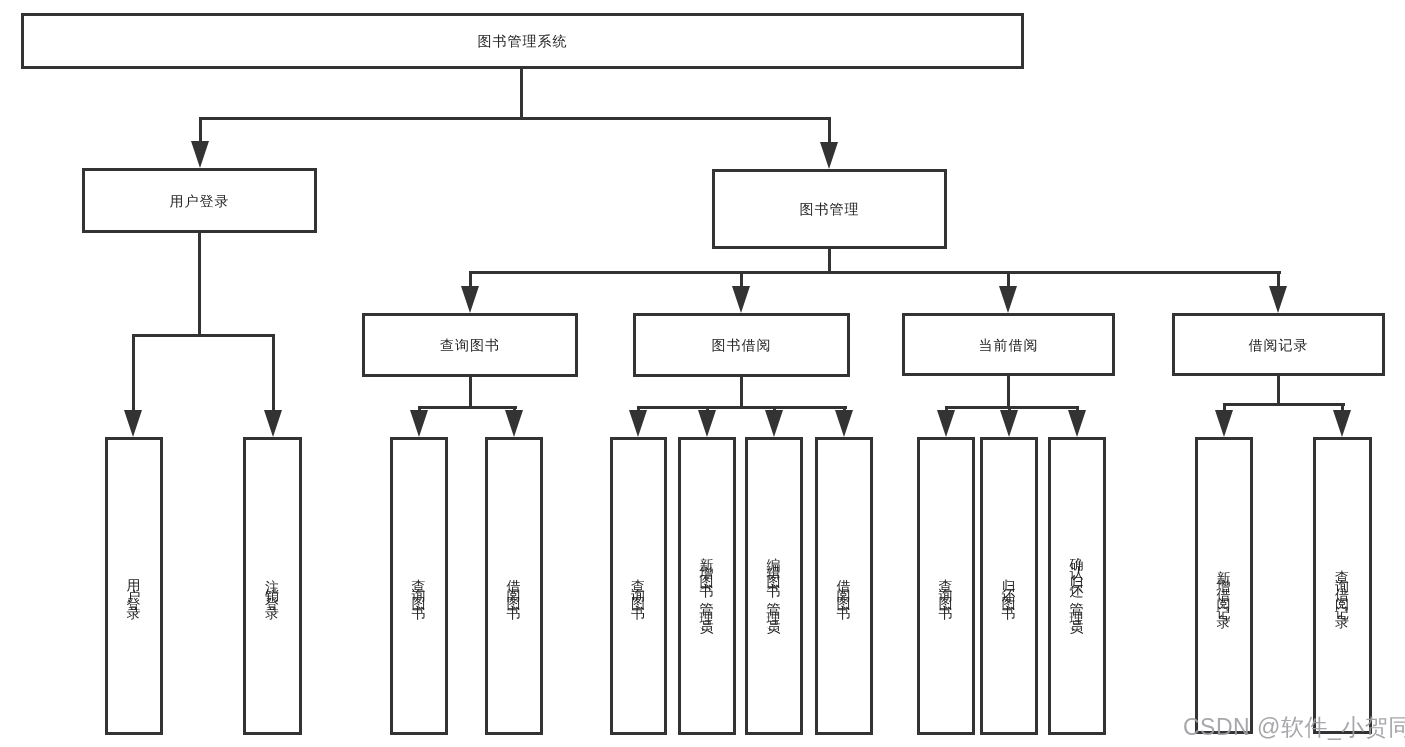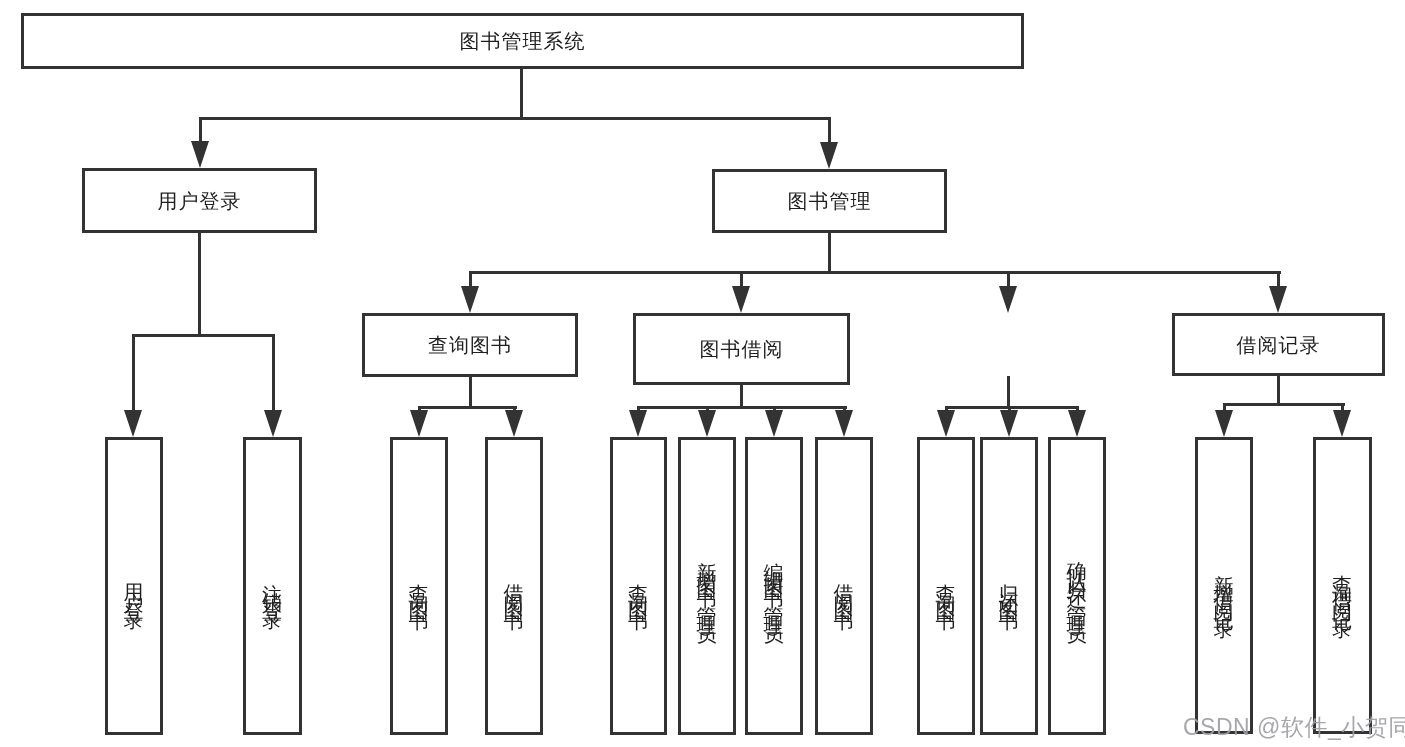--- a/index.html
+++ b/index.html
@@ -5,21 +5,21 @@
   html,body{margin:0;padding:0;background:#ffffff;}
   #canvas{
     position:relative;width:1405px;height:747px;background:#ffffff;overflow:hidden;
     font-family:"Liberation Sans","DejaVu Sans",sans-serif;color:#1f1f1f;
   }
   .box{
     position:absolute;box-sizing:border-box;border:3px solid #333333;background:#ffffff;
     display:flex;align-items:center;justify-content:center;z-index:2;
   }
   .box .lbl{
-    font-size:20px;letter-spacing:1px;color:#1f1f1f;white-space:nowrap;line-height:1;
+    font-size:14px;letter-spacing:1px;color:#1f1f1f;white-space:nowrap;line-height:1;
   }
   .box.v .lbl{
     writing-mode:vertical-rl;text-orientation:mixed;letter-spacing:9px;white-space:normal;
   }
   .hline,.vline{position:absolute;background:#333333;z-index:1;}
   .arrow{
     position:absolute;width:0;height:0;z-index:1;
     border-left:9px solid transparent;border-right:9px solid transparent;border-top:27px solid #333333;
   }
   .watermark{
@@ -32,29 +32,32 @@
 
 <div id="canvas">
 
   <div class="box" style="left:21px;top:13px;width:1003px;height:56px">
     <span class="lbl">图书管理系统</span>
   </div>
 
   <div class="box" style="left:82px;top:168px;width:235px;height:65px">
     <span class="lbl">用户登录</span>
   </div>
-  <div class="box" style="left:712px;top:169px;width:235px;height:64px">
+  <div class="box" style="left:712px;top:169px;width:235px;height:80px">
     <span class="lbl">图书管理</span>
   </div>
 
   <div class="box" style="left:362px;top:313px;width:216px;height:64px">
     <span class="lbl">查询图书</span>
   </div>
-  <div class="box" style="left:633px;top:313px;width:217px;height:72px">
+  <div class="box" style="left:633px;top:313px;width:217px;height:64px">
     <span class="lbl">图书借阅</span>
+  </div>
+  <div class="box" style="left:902px;top:313px;width:213px;height:63px">
+    <span class="lbl">当前借阅</span>
   </div>
   <div class="box" style="left:1172px;top:313px;width:213px;height:63px">
     <span class="lbl">借阅记录</span>
   </div>
 
   <div class="box v" style="left:105px;top:437px;width:58px;height:298px">
     <span class="lbl">用户登录</span>
   </div>
   <div class="box v" style="left:243px;top:437px;width:59px;height:298px">
     <span class="lbl">注销登录</span>

